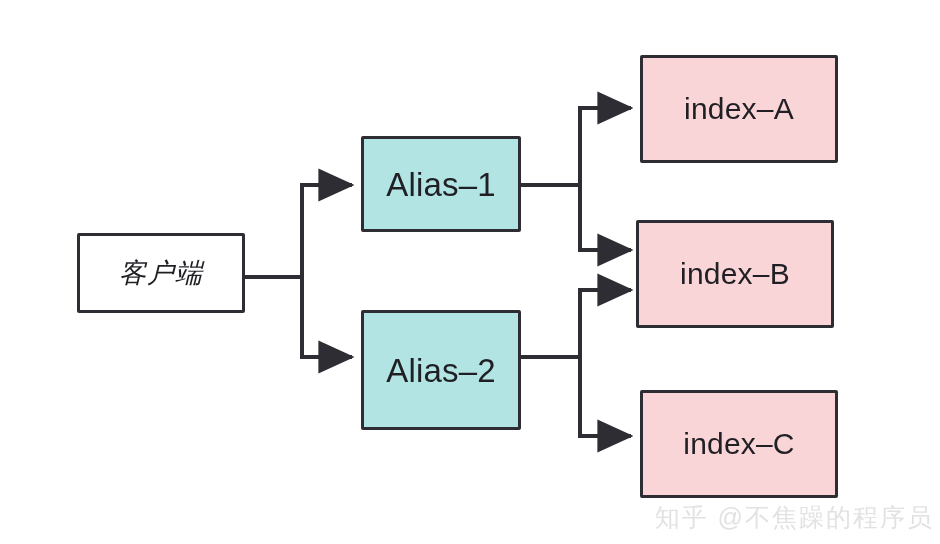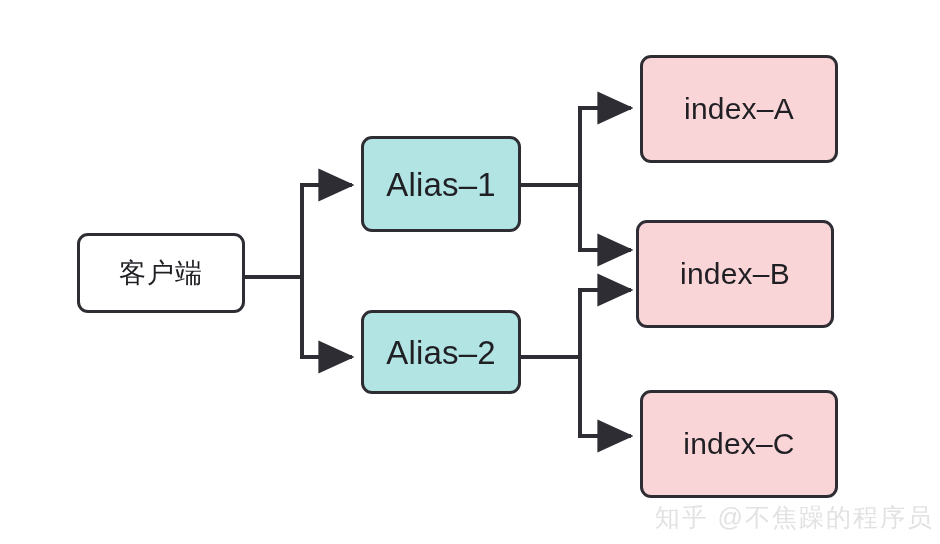--- a/index.html
+++ b/index.html
@@ -27,34 +27,35 @@
     width: 940px;
     height: 544px;
   }
   .node {
     position: absolute;
     box-sizing: border-box;
     display: flex;
     align-items: center;
     justify-content: center;
     border: 3px solid #2d2d33;
-    border-radius: 11px;
+    border-radius: 2px;
     z-index: 2;
   }
   .node-label {
     color: #1f1f24;
     white-space: nowrap;
     line-height: 1;
   }
   .node-client {
     background: #ffffff;
   }
   .node-client .node-label {
     font-size: 27px;
     letter-spacing: 1px;
+    font-style: italic;
   }
   .node-alias {
     background: #b1e4e3;
   }
   .node-alias .node-label {
     font-size: 33px;
     letter-spacing: 0.2px;
   }
   .node-index {
     background: #f9d5d8;
@@ -110,21 +111,21 @@
   </svg>
 
   <div class="node node-client" style="left:77px; top:233px; width:168px; height:80px;">
     <span class="node-label">客户端</span>
   </div>
 
   <div class="node node-alias" style="left:361px; top:136px; width:160px; height:96px;">
     <span class="node-label">Alias–1</span>
   </div>
 
-  <div class="node node-alias" style="left:361px; top:310px; width:160px; height:84px;">
+  <div class="node node-alias" style="left:361px; top:310px; width:160px; height:120px;">
     <span class="node-label">Alias–2</span>
   </div>
 
   <div class="node node-index" style="left:640px; top:55px; width:198px; height:108px;">
     <span class="node-label">index–A</span>
   </div>
 
   <div class="node node-index" style="left:636px; top:220px; width:198px; height:108px;">
     <span class="node-label">index–B</span>
   </div>

